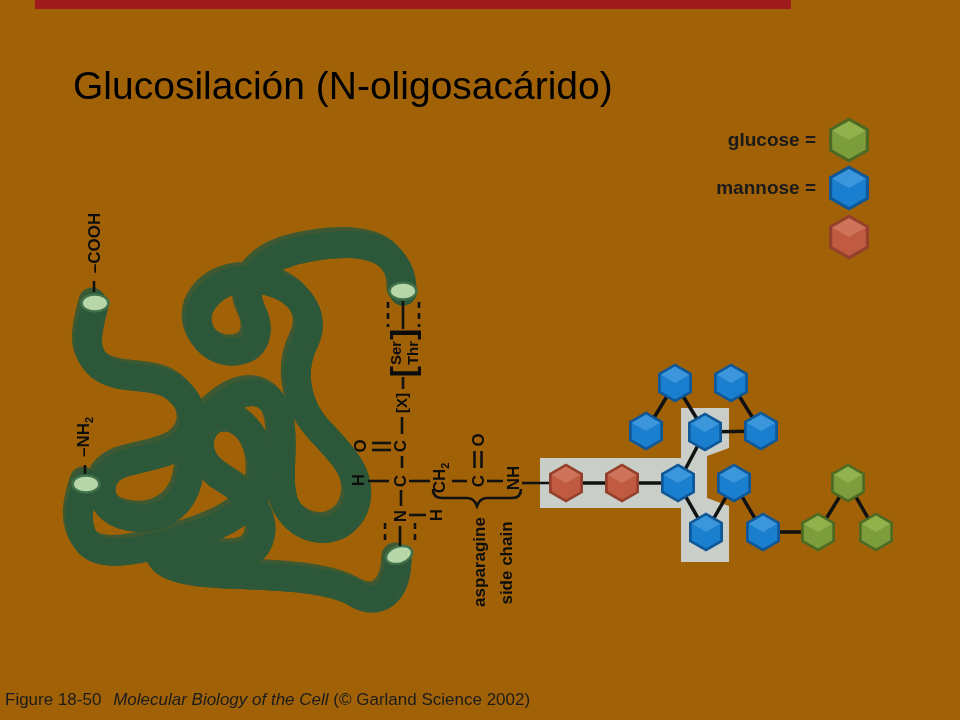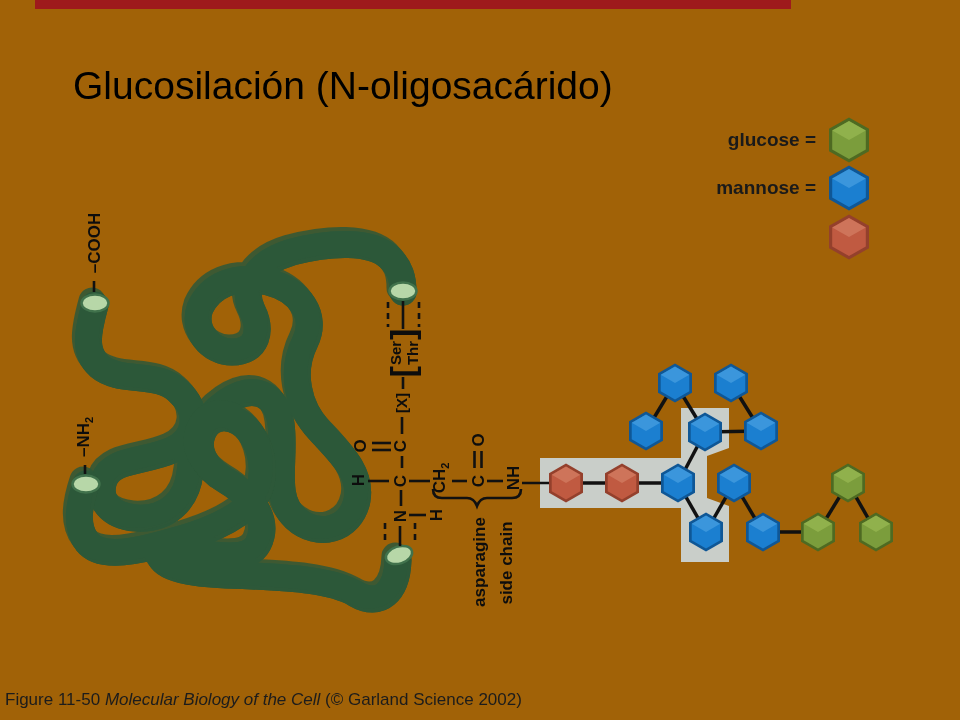--- a/index.html
+++ b/index.html
@@ -19,21 +19,21 @@
   .rlabel{position:absolute;transform:translate(-50%,-50%) rotate(-90deg);
           white-space:nowrap;font-weight:bold;color:#0d0d0d;font-size:17px;line-height:1;}
   .rlabel sub{font-size:11px;}
   .res{font-size:15px;}
   .serthr{display:flex;align-items:center;gap:1px;}
   .serthr .brk{font-size:34px;font-weight:bold;line-height:0.8;transform:translateY(-2px);}
   .serthr .stack{display:flex;flex-direction:column;align-items:center;font-size:15px;
                  font-weight:bold;line-height:1.15;}
   
   #caption{position:absolute;left:5px;top:690px;font-size:17px;color:#1c1c1c;white-space:nowrap;}
-  #caption .book{font-style:italic;}
+  #caption .book{font-style:italic;margin-left:7px;}
 </style>
 </head>
 <body>
 
 <div id="slide">
 
   <div id="accent-bar" style="background: rgb(158, 26, 28);"></div>
 
   <h1 id="title" style="margin:0;font-weight:normal">Glucosilación (N-oligosacárido)</h1>
 
@@ -238,18 +238,18 @@
   <span class="rlabel" style="left:478px;top:440px">O</span>
   <span class="rlabel" style="left:478px;top:481px">C</span>
   <span class="rlabel" style="left:513px;top:478px">NH</span>
   <span class="rlabel" style="left:400px;top:516px">N</span>
   <span class="rlabel" style="left:436px;top:515px">H</span>
 
   <span class="rlabel" style="left:479px;top:562px">asparagine</span>
   <span class="rlabel" style="left:506px;top:563px">side chain</span>
 
   <div id="caption">
-    <span>Figure 11-50</span>
+    <span>Figure 18-50</span>
     <span class="book">Molecular Biology of the Cell</span>
     <span>(© Garland Science 2002)</span>
   </div>
 
 </div>
 
 </body></html>

